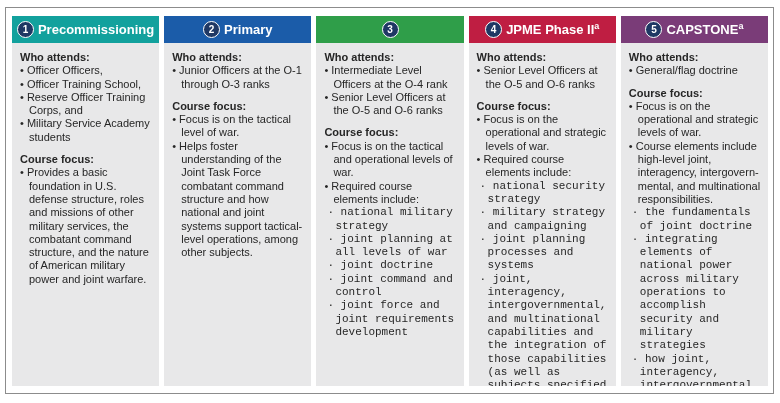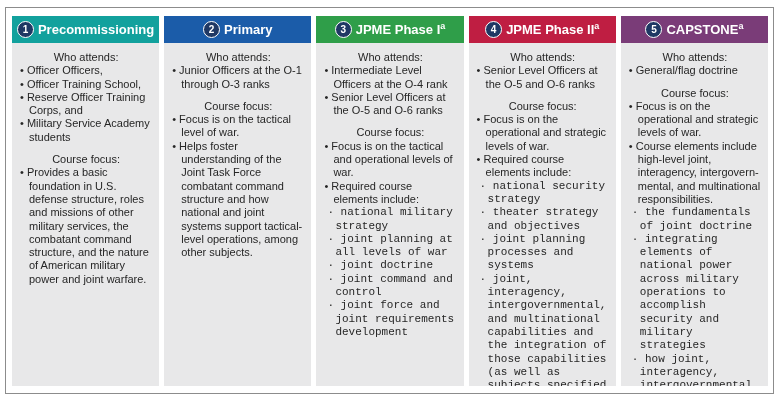--- a/index.html
+++ b/index.html
@@ -64,21 +64,21 @@
     flex:1 1 auto;
     background:#e8e8e9;
     padding:8px 7px 8px 8px;
     color:#262626;
     font-size:11px;
     line-height:1.21;
     box-sizing:border-box;
     overflow:hidden;
   }
   .section + .section{margin-top:9px;}
-  .section-label{font-weight:normal;text-align:center;}
+  .section-label{font-weight:bold;}
   .item{margin:0;}
   .item.l1{
     padding-left:9px;
     text-indent:-9px;
   }
   .item.l2{
     margin-left:3px;
     padding-left:8px;
     text-indent:-8px;
     font-family:Liberation Mono, monospace;
@@ -121,21 +121,20 @@
         <div class="section">
           <div class="section-label">Course focus:</div>
           <div class="item l1">• Focus is on the tactical level of war.</div>
           <div class="item l1">• Helps foster understanding of the Joint Task Force combatant command structure and how national and joint systems support tactical-level operations, among other subjects.</div>
         </div>
       </div>
     </div>
     <div class="column">
       <div class="col-header" style="background: rgb(47, 158, 73);">
         <span class="badge">3</span>
-        <span><span>JPME Phase I</span><sup>a</sup></span>
       </div>
       <div class="col-body">
         <div class="section">
           <div class="section-label">Who attends:</div>
           <div class="item l1">• Intermediate Level Officers at the O-4 rank</div>
           <div class="item l1">• Senior Level Officers at the O-5 and O-6 ranks</div>
         </div>
         <div class="section">
           <div class="section-label">Course focus:</div>
           <div class="item l1">• Focus is on the tactical and operational levels of war.</div>
@@ -156,21 +155,21 @@
       <div class="col-body">
         <div class="section">
           <div class="section-label">Who attends:</div>
           <div class="item l1">• Senior Level Officers at the O-5 and O-6 ranks</div>
         </div>
         <div class="section">
           <div class="section-label">Course focus:</div>
           <div class="item l1">• Focus is on the operational and strategic levels of war.</div>
           <div class="item l1">• Required course elements include:</div>
           <div class="item l2">· national security strategy</div>
-          <div class="item l2">· theater strategy and objectives</div>
+          <div class="item l2">· military strategy and campaigning</div>
           <div class="item l2">· joint planning processes and systems</div>
           <div class="item l2">· joint, interagency, intergovernmental, and multinational capabilities and the integration of those capabilities (as well as subjects specified in Phase I)</div>
         </div>
       </div>
     </div>
     <div class="column">
       <div class="col-header" style="background: rgb(122, 60, 120);">
         <span class="badge">5</span>
         <span><span>CAPSTONE</span><sup>a</sup></span>
       </div>

